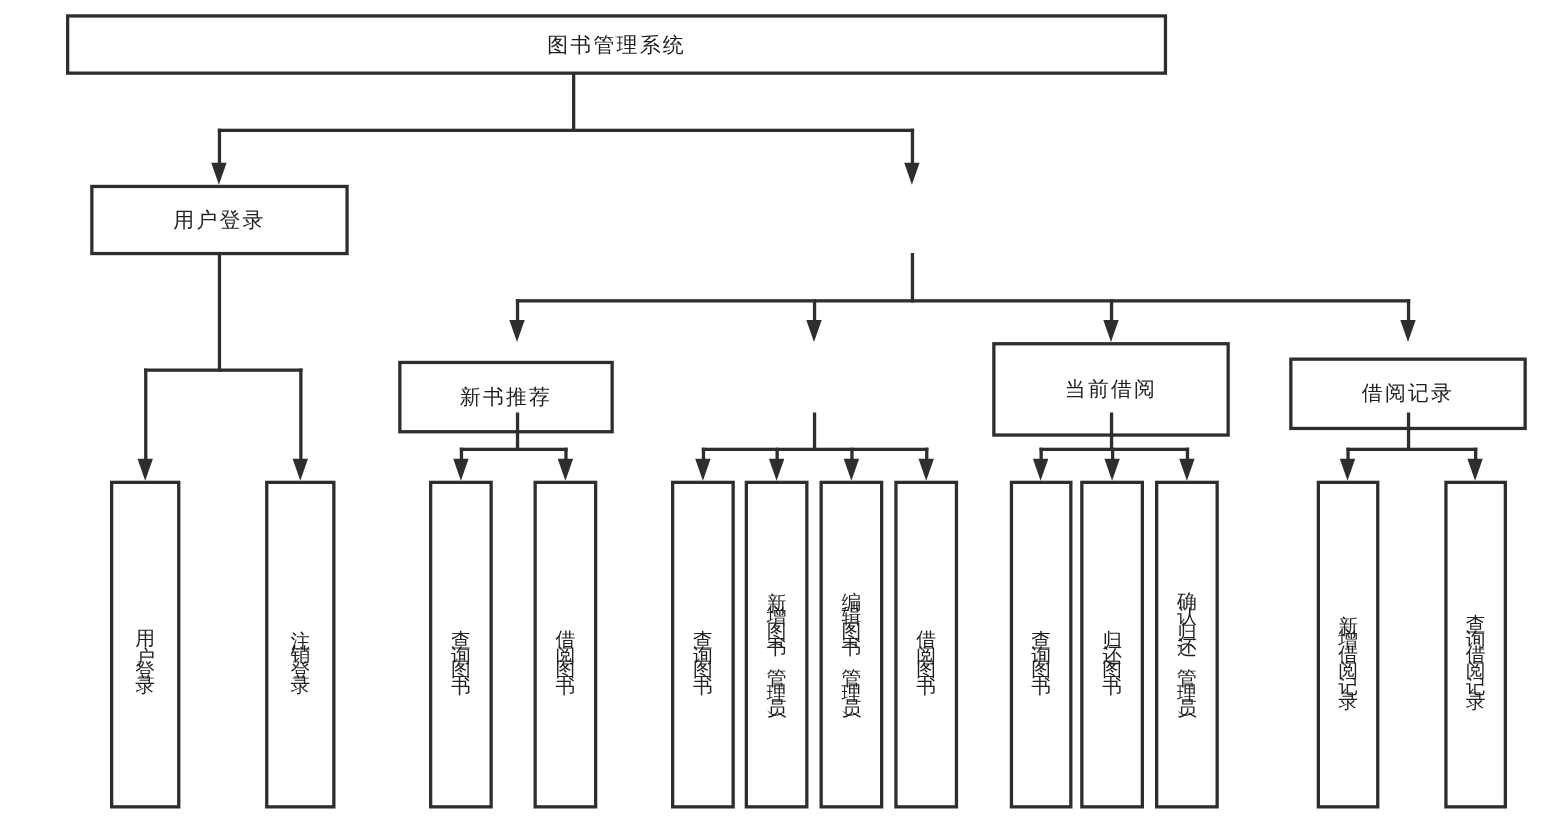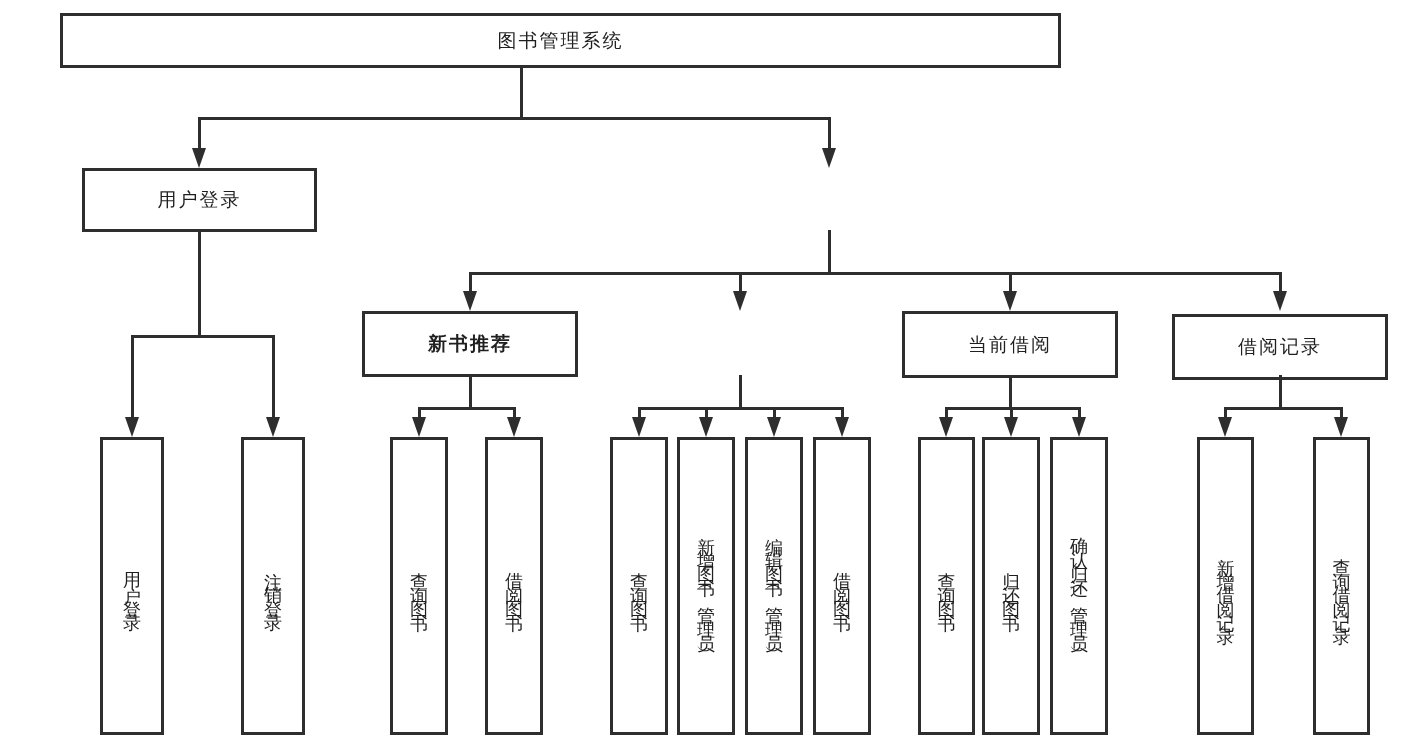--- a/index.html
+++ b/index.html
@@ -64,27 +64,27 @@
 </head>
 <body>
 
 <div id="canvas">
 <div class="node" style="left: 21px; top: 13px; width: 1001px; height: 55px; margin-left: 39px;">
       <span class="node-label">图书管理系统</span>
     </div>
     <div class="node" style="left: 82px; top: 168px; width: 235px; height: 64px;">
       <span class="node-label">用户登录</span>
     </div>
-    <div class="node" style="left: 362px; top: 311px; width: 216px; height: 66px; font-weight: bold;">
+    <div class="node" style="left: 362px; top: 328px; width: 196px; height: 66px;">
       <span class="node-label">新书推荐</span>
     </div>
-    <div class="node" style="left: 902px; top: 311px; width: 216px; height: 67px;">
+    <div class="node" style="left: 902px; top: 311px; width: 216px; height: 86px;">
       <span class="node-label">当前借阅</span>
     </div>
-    <div class="node" style="left: 1172px; top: 314px; width: 216px; height: 66px;">
+    <div class="node" style="left: 1172px; top: 325px; width: 216px; height: 66px;">
       <span class="node-label">借阅记录</span>
     </div>
     <div class="node vertical" style="left: 100px; top: 437px; width: 64px; height: 298px;">
       <span class="node-label">用户登录</span>
     </div>
     <div class="node vertical" style="left: 241px; top: 437px; width: 64px; height: 298px;">
       <span class="node-label">注销登录</span>
     </div>
     <div class="node vertical" style="left: 390px; top: 437px; width: 58px; height: 298px;">
       <span class="node-label">查询图书</span>

